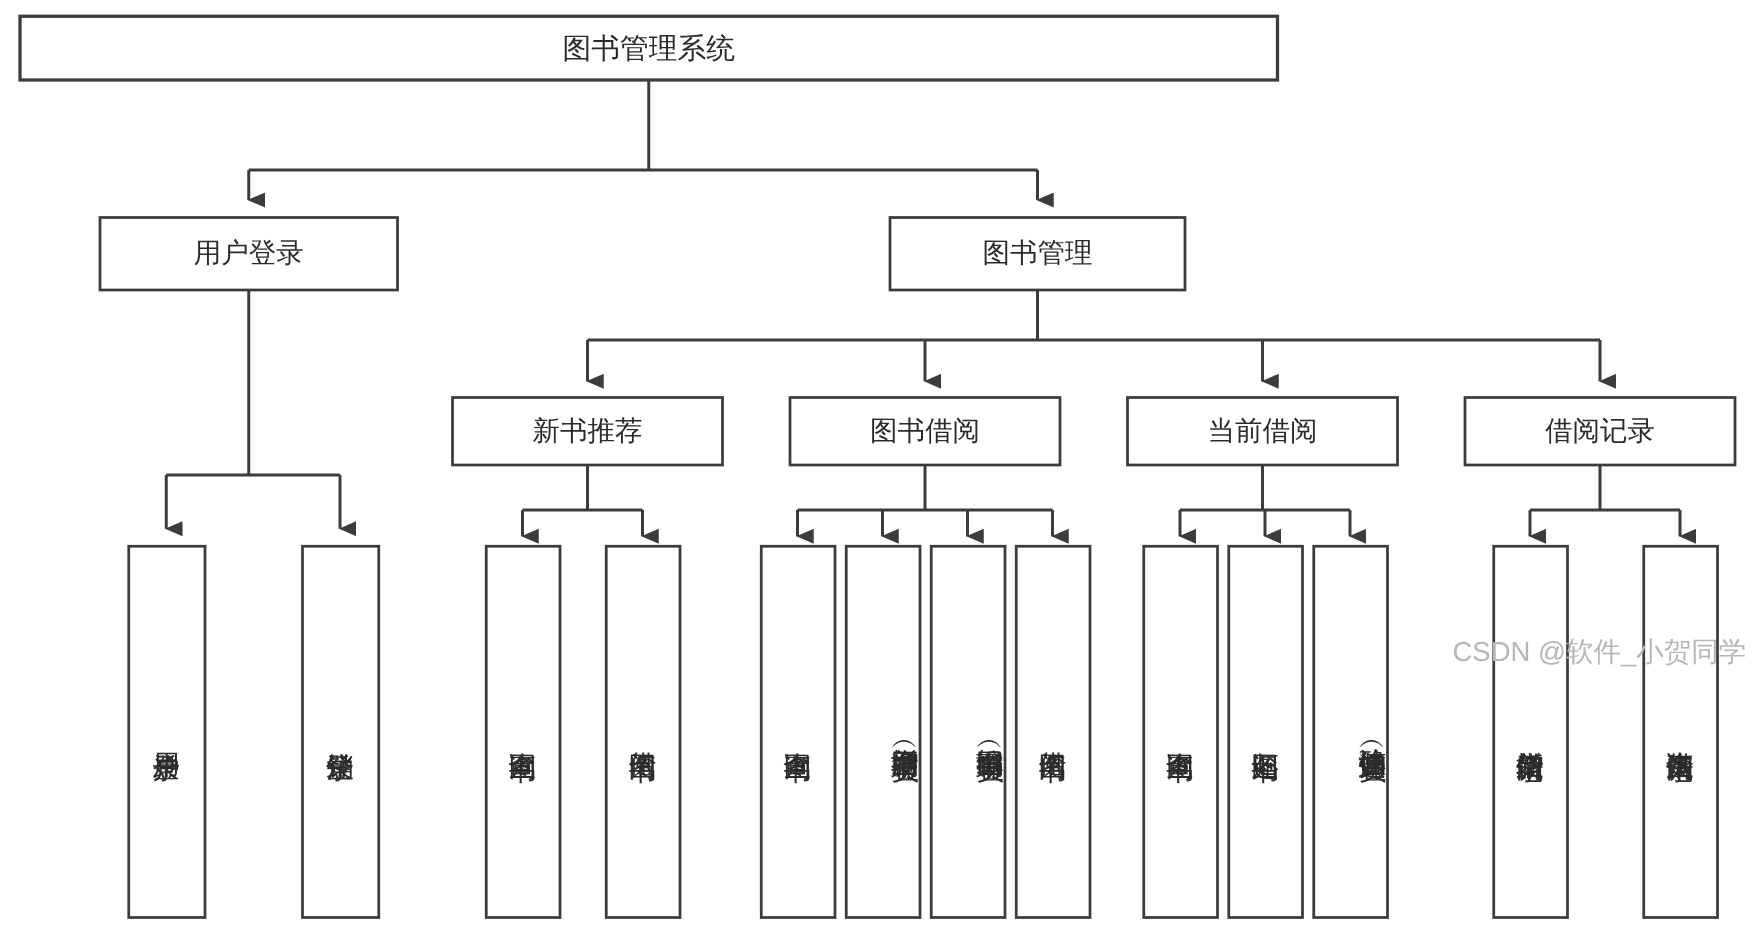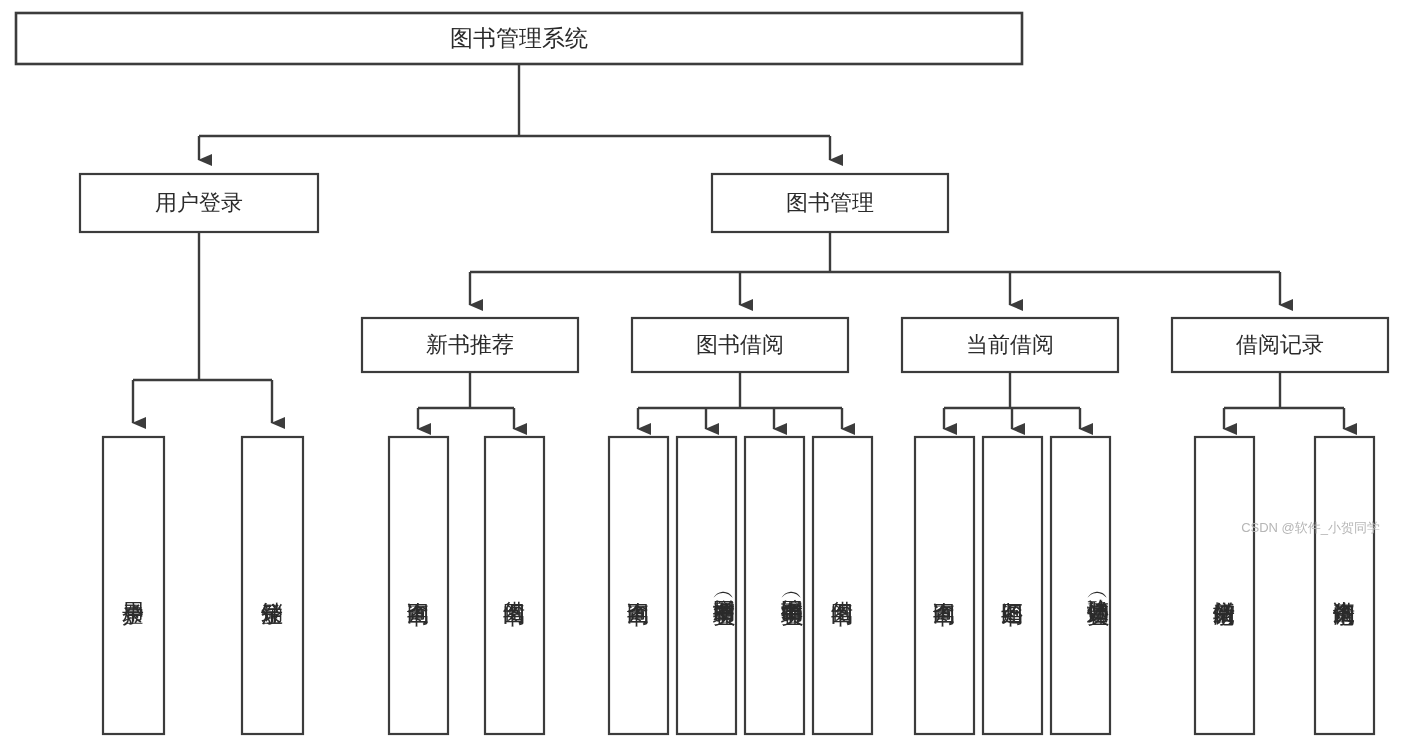--- a/index.html
+++ b/index.html
@@ -67,24 +67,24 @@
     color: #2b2b2b;
     font-family: "Liberation Sans", "DejaVu Sans", sans-serif;
     font-size: 22px;
     line-height: 1.05;
     text-align: center;
     white-space: nowrap;
     pointer-events: none;
   }
   .watermark {
     position: absolute;
-    right: 25px;
+    right: 8px;
     bottom: 4px;
     color: #b6b6b6;
-    font-size: 13px;
+    font-size: 22px;
     font-family: "Liberation Sans", "DejaVu Sans", sans-serif;
     white-space: nowrap;
   }
 </style>
 </head>
 <body>
 
 <div id="diagram-root">
 
   <svg class="diagram-canvas" viewBox="0 0 1405 747">

